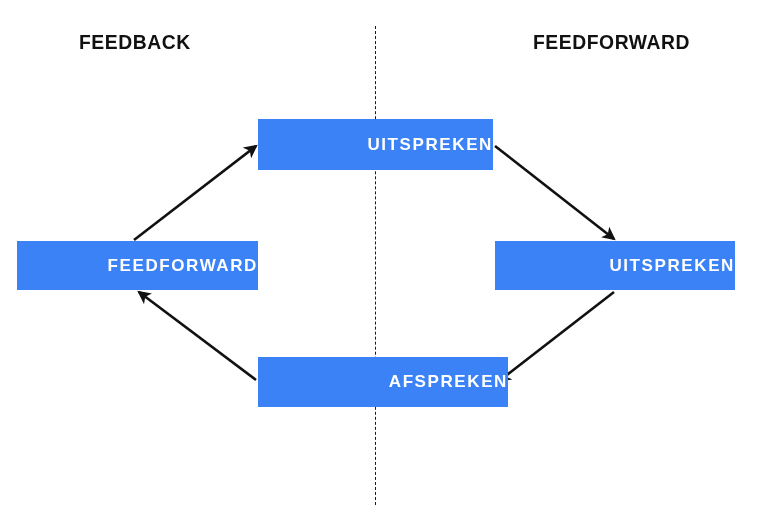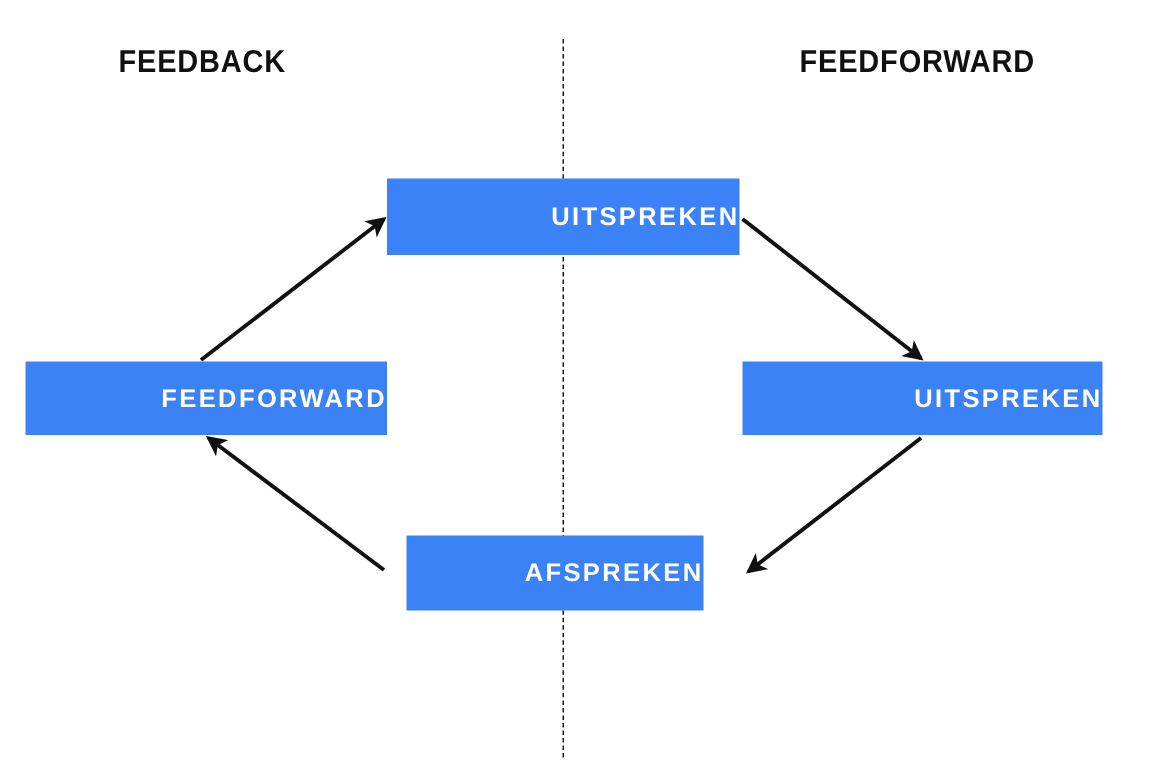--- a/index.html
+++ b/index.html
@@ -56,21 +56,21 @@
     font-weight: bold;
     font-size: 17px;
     letter-spacing: 1.6px;
     text-align: center;
     box-sizing: border-box;
     user-select: none;
   }
   #box-uitspreken { left: 258px; top: 119px; width: 235px; height: 51px; }
   #box-aanspreken { left: 17px;  top: 241px; width: 241px; height: 49px; }
   #box-bespreken  { left: 495px; top: 241px; width: 240px; height: 49px; }
-  #box-afspreken  { left: 271px; top: 357px; width: 198px; height: 50px; }
+  #box-afspreken  { left: 258px; top: 357px; width: 250px; height: 50px; }
 
   
   #arrow-layer {
     position: absolute;
     left: 0;
     top: 0;
     width: 767px;
     height: 517px;
     pointer-events: none;
   }

